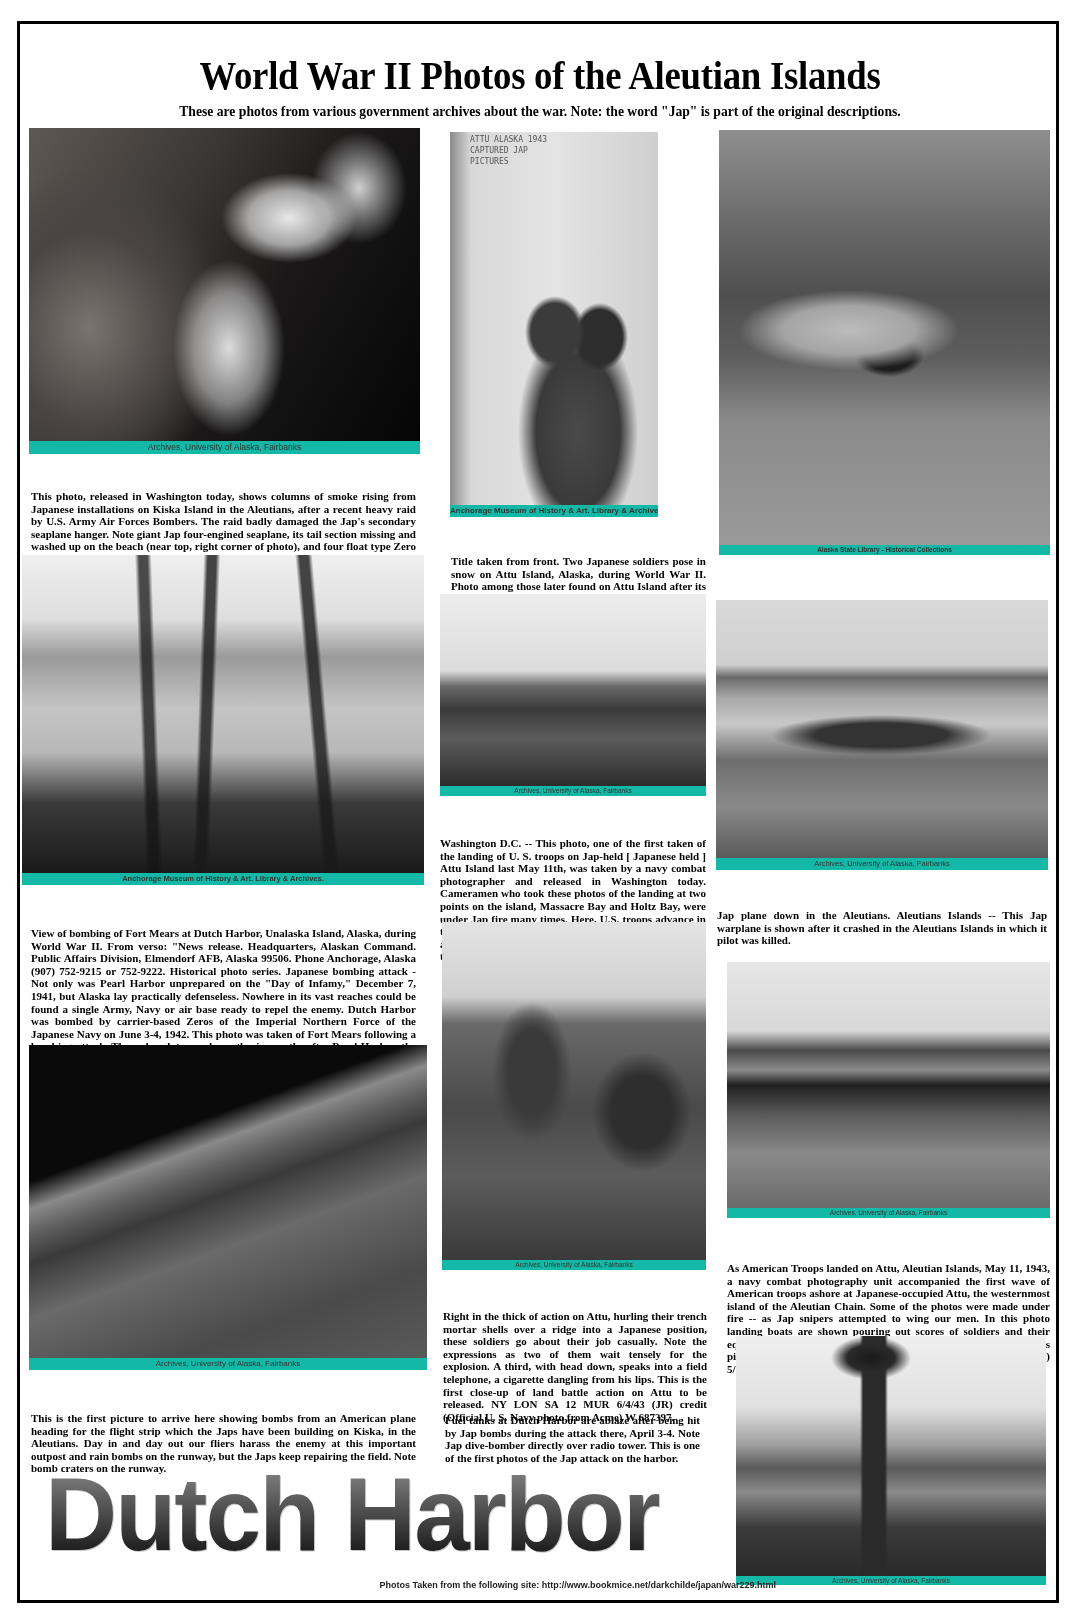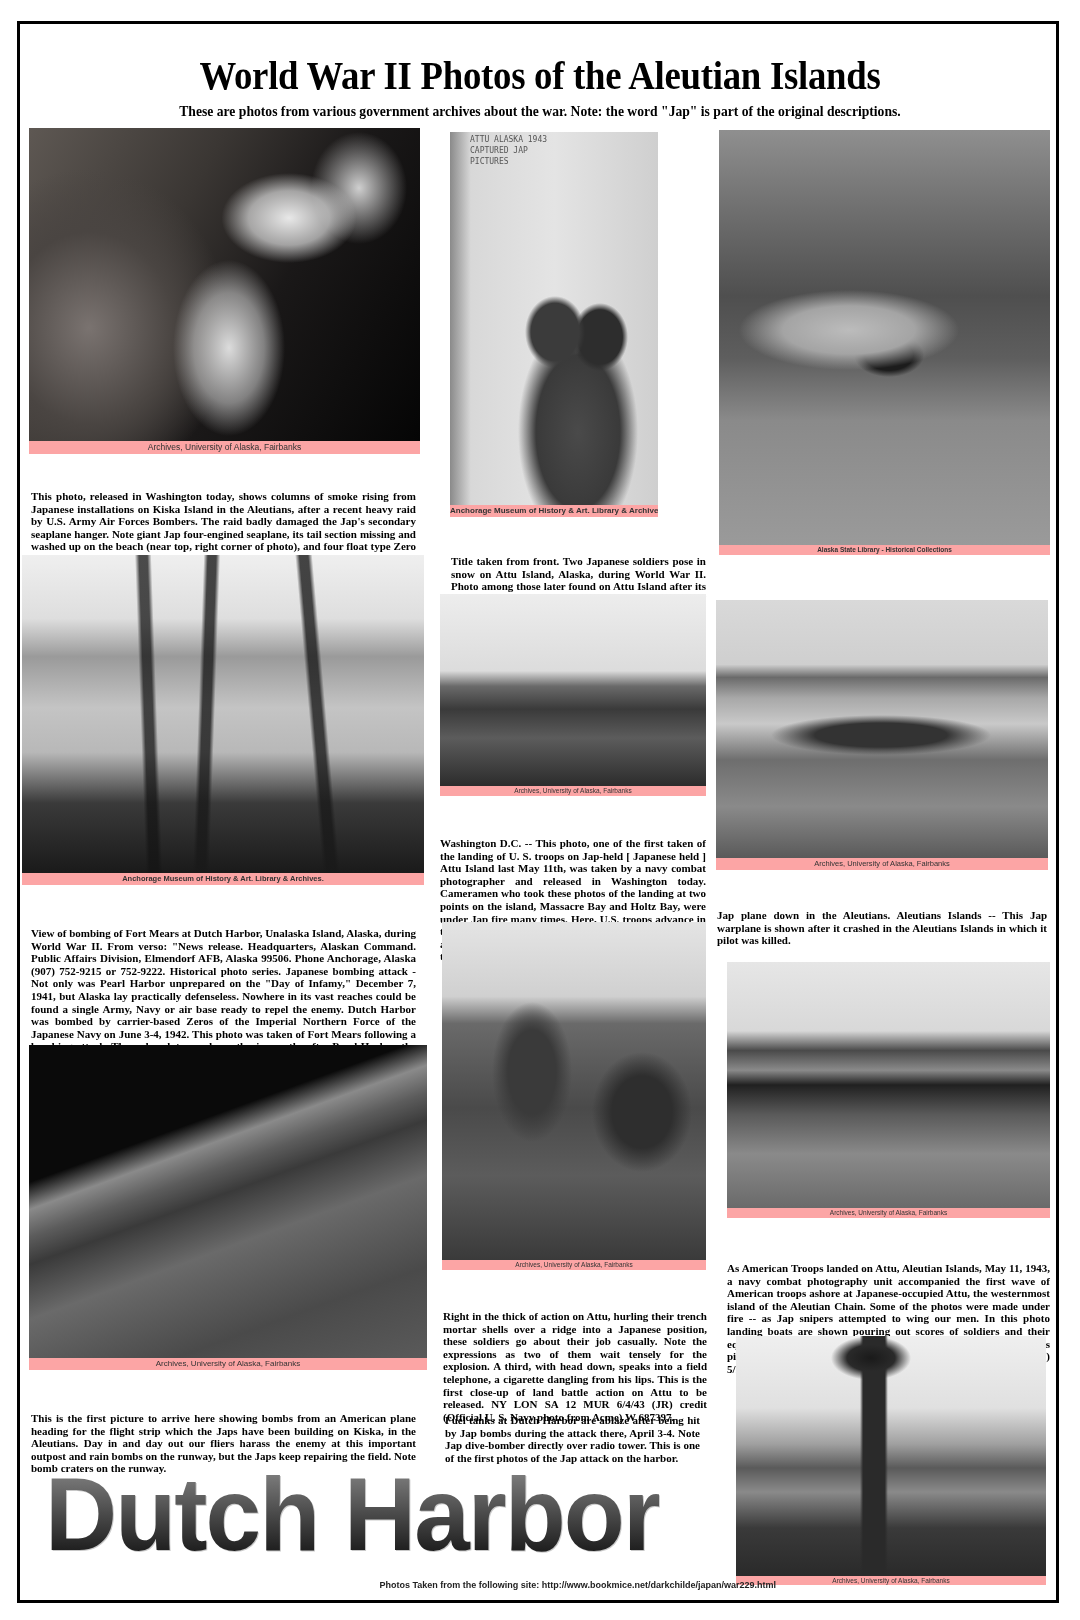--- a/index.html
+++ b/index.html
@@ -2,21 +2,21 @@
 <html><head>
 <meta charset="utf-8">
 <style>
   html, body { margin: 0; padding: 0; background: #ffffff; }
   body { width: 1080px; height: 1620px; position: relative; overflow: hidden; font-family: "Liberation Serif", serif; color: #000; }
   .frame { position: absolute; left: 17px; top: 21px; width: 1042px; height: 1582px; border: 3px solid #000; box-sizing: border-box; }
   .title { position: absolute; left: 0; width: 1080px; top: 52px; text-align: center; font-family: "Liberation Serif", serif; font-weight: bold; font-size: 40px; letter-spacing: -0.3px; transform: scaleX(0.92); transform-origin: center; }
   .subtitle { position: absolute; left: 0; width: 1080px; top: 103px; text-align: center; font-weight: bold; font-size: 14.5px; transform: scaleX(0.94); transform-origin: center; }
   .photo { position: absolute; overflow: hidden; }
   .photo .img { position: absolute; left: 0; top: 0; right: 0; }
-  .photo .credit { position: absolute; left: 0; right: 0; bottom: 0; background: #fca5a5; text-align: center; font-family: "Liberation Sans", sans-serif; color: #333; white-space: nowrap; overflow: hidden; }
+  .photo .credit { position: absolute; left: 0; right: 0; bottom: 0; background: #14b8a6; text-align: center; font-family: "Liberation Sans", sans-serif; color: #333; white-space: nowrap; overflow: hidden; }
   .caption { position: absolute; font-family: "Liberation Serif", serif; font-weight: bold; font-size: 11px; line-height: 12.6px; text-align: justify; margin-top: 32px; }
   .big { position: absolute; left: 45px; top: 1462px; font-family: "Liberation Sans", sans-serif; font-weight: bold; font-size: 104px; line-height: 104px; letter-spacing: -2px;
          background: linear-gradient(to bottom, #8a8a8a 0%, #4a4a4a 50%, #0d0d0d 100%); -webkit-background-clip: text; background-clip: text; color: transparent;
          transform: scaleX(0.96); transform-origin: left; filter: drop-shadow(1px 1px 0 #c8c8c8); }
   .footer { position: absolute; left: 16px; width: 760px; top: 1580px; text-align: right; font-family: "Liberation Sans", sans-serif; font-size: 9px; font-weight: bold; color: #222; }
 </style>
 </head>
 <body>
 
 <div class="frame"></div>

